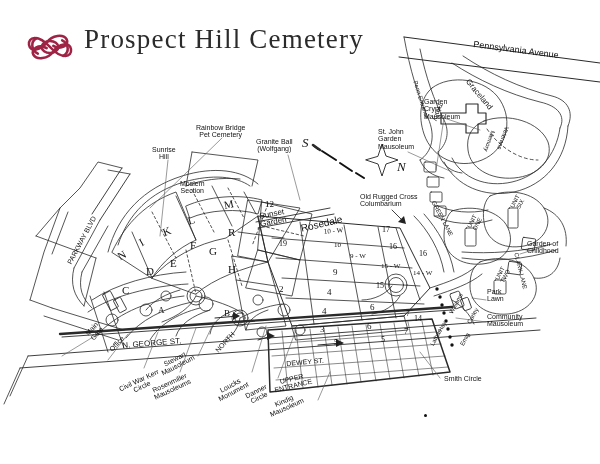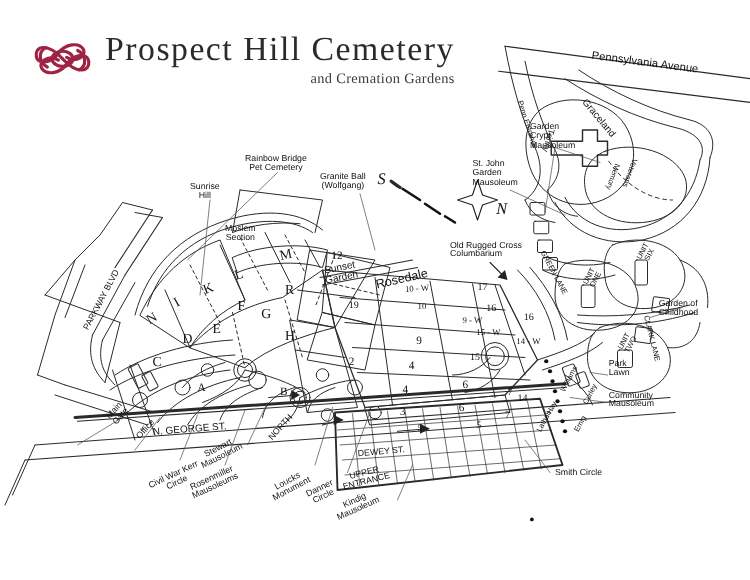--- a/index.html
+++ b/index.html
@@ -42,21 +42,20 @@
           <path d="M50 38 C28 14, 10 20, 12 34 C14 48, 34 44, 44 30 C54 16, 74 14, 80 24 C86 34, 70 44, 56 36"></path>
           <path d="M50 38 C72 62, 90 56, 88 42 C86 28, 66 32, 56 46 C46 60, 26 62, 20 52 C14 42, 30 32, 44 40"></path>
           <path d="M26 22 C14 28, 16 44, 28 50"></path>
           <path d="M74 54 C86 48, 84 32, 72 26"></path>
           <ellipse cx="50" cy="38" rx="15" ry="11"></ellipse>
         </g>
       </svg>
     </div>
     <div class="brand">
       <div class="t1">Prospect  Hill  Cemetery</div>
-      <div class="t2">and Cremation Gardens</div>
     </div>
   </div>
 
   <div id="map">
   <svg width="600" height="464" viewBox="0 0 600 464">
     <g fill="none" stroke="#2a2a2a" stroke-width="0.8" stroke-linejoin="round" stroke-linecap="round">
 
       <path d="M404 37 L600 63" stroke-width="1"></path>
       <path d="M399 57 L600 82" stroke-width="1"></path>
 
@@ -376,21 +375,21 @@
   <div class="lbl sect s11" style="left:122px;top:285px;">C</div>
   <div class="lbl sect s11" style="left:228px;top:264px;">H</div>
   <div class="lbl sect s9" style="left:158px;top:306px;">A</div>
   <div class="lbl sect s9" style="left:224px;top:309px;">B</div>
 
   <div class="lbl sect s9" style="left:265px;top:200px;">12</div>
   <div class="lbl sect s8" style="left:279px;top:240px;">19</div>
   <div class="lbl sect s9" style="left:279px;top:285px;">2</div>
   <div class="lbl sect s7" style="left:324px;top:228px;transform:rotate(-4deg);">10 - W</div>
   <div class="lbl sect s7" style="left:334px;top:242px;">10</div>
-  <div class="lbl sect s7" style="left:370px;top:253px;">9 - W</div>
+  <div class="lbl sect s7" style="left:350px;top:253px;">9 - W</div>
   <div class="lbl sect s9" style="left:333px;top:268px;">9</div>
   <div class="lbl sect s9" style="left:327px;top:288px;">4</div>
   <div class="lbl sect s9" style="left:322px;top:307px;">4</div>
   <div class="lbl sect s9" style="left:320px;top:325px;">3</div>
   <div class="lbl sect s8" style="left:382px;top:226px;">17</div>
   <div class="lbl sect s8" style="left:389px;top:243px;">16</div>
   <div class="lbl sect s8" style="left:419px;top:250px;">16</div>
   <div class="lbl sect s7" style="left:381px;top:263px;">15 - W</div>
   <div class="lbl sect s8" style="left:376px;top:282px;">15</div>
   <div class="lbl sect s9" style="left:370px;top:303px;">6</div>

